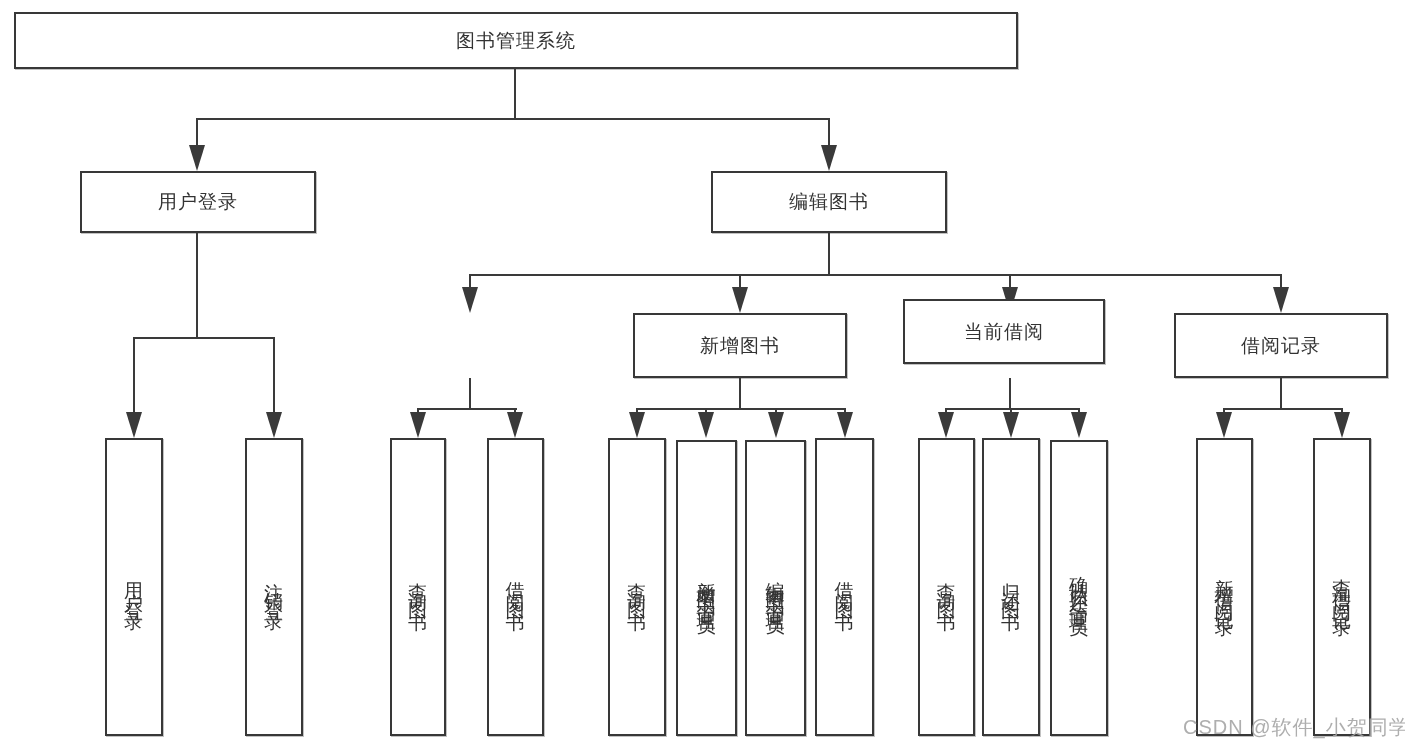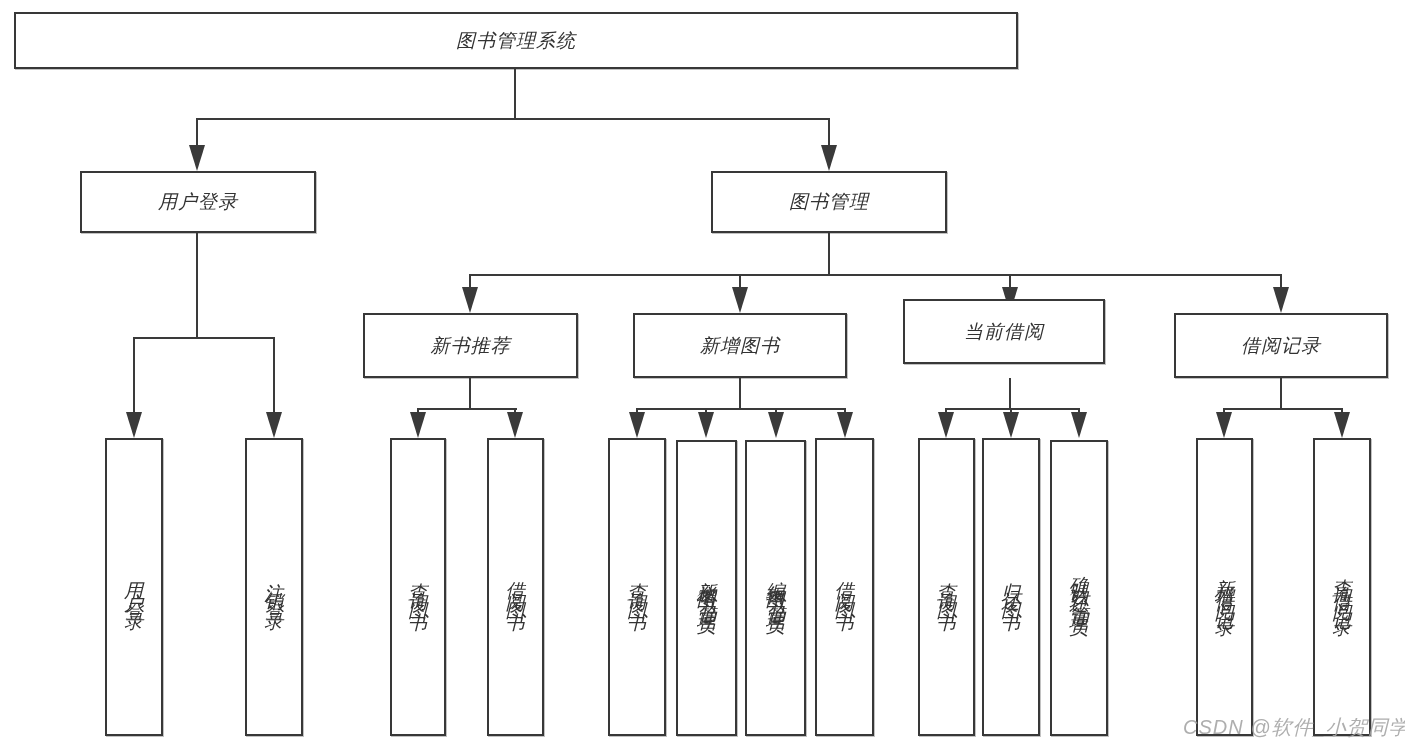--- a/index.html
+++ b/index.html
@@ -8,21 +8,20 @@
     background: #ffffff;
     font-family: "Liberation Sans", "DejaVu Sans", sans-serif;
   }
   #canvas {
     position: relative;
     width: 1405px;
     height: 747px;
     background: #ffffff;
     overflow: hidden;
     color: #333333;
-    font-style: italic;
   }
   .box {
     position: absolute;
     background: #ffffff;
     border: 2px solid #383838;
     box-sizing: border-box;
     display: flex;
     align-items: center;
     justify-content: center;
     box-shadow: 1px 1px 0 rgba(80,80,80,0.35);
@@ -78,44 +77,41 @@
   <div class="line" style="left:196px;top:118px;width:634px;height:2px"></div>
   <div class="line" style="left:196px;top:118px;width:2px;height:30px"></div>
   <div class="line" style="left:828px;top:118px;width:2px;height:30px"></div>
   <div class="arrow" style="left:189px;top:145px"></div>
   <div class="arrow" style="left:821px;top:145px"></div>
 
   <div class="box hbox" style="left:80px;top:171px;width:236px;height:62px">
     <span>用户登录</span>
   </div>
   <div class="box hbox" style="left:711px;top:171px;width:236px;height:62px">
-    <span>图书管理</span>
+    <span>编辑图书</span>
   </div>
 
   <div class="line" style="left:196px;top:233px;width:2px;height:104px"></div>
   <div class="line" style="left:133px;top:337px;width:142px;height:2px"></div>
   <div class="line" style="left:133px;top:337px;width:2px;height:77px"></div>
   <div class="line" style="left:273px;top:337px;width:2px;height:77px"></div>
   <div class="arrow" style="left:126px;top:412px"></div>
   <div class="arrow" style="left:266px;top:412px"></div>
 
   <div class="line" style="left:828px;top:233px;width:2px;height:41px"></div>
   <div class="line" style="left:469px;top:274px;width:813px;height:2px"></div>
   <div class="line" style="left:469px;top:274px;width:2px;height:15px"></div>
   <div class="line" style="left:739px;top:274px;width:2px;height:15px"></div>
   <div class="line" style="left:1009px;top:274px;width:2px;height:15px"></div>
   <div class="line" style="left:1280px;top:274px;width:2px;height:15px"></div>
   <div class="arrow" style="left:462px;top:287px"></div>
   <div class="arrow" style="left:732px;top:287px"></div>
   <div class="arrow" style="left:1002px;top:287px"></div>
   <div class="arrow" style="left:1273px;top:287px"></div>
 
-  <div class="box hbox" style="left:363px;top:313px;width:215px;height:65px">
-    <span>新书推荐</span>
-  </div>
   <div class="box hbox" style="left:633px;top:313px;width:214px;height:65px">
     <span>新增图书</span>
   </div>
   <div class="box hbox" style="left:903px;top:299px;width:202px;height:65px">
     <span>当前借阅</span>
   </div>
   <div class="box hbox" style="left:1174px;top:313px;width:214px;height:65px">
     <span>借阅记录</span>
   </div>
 

